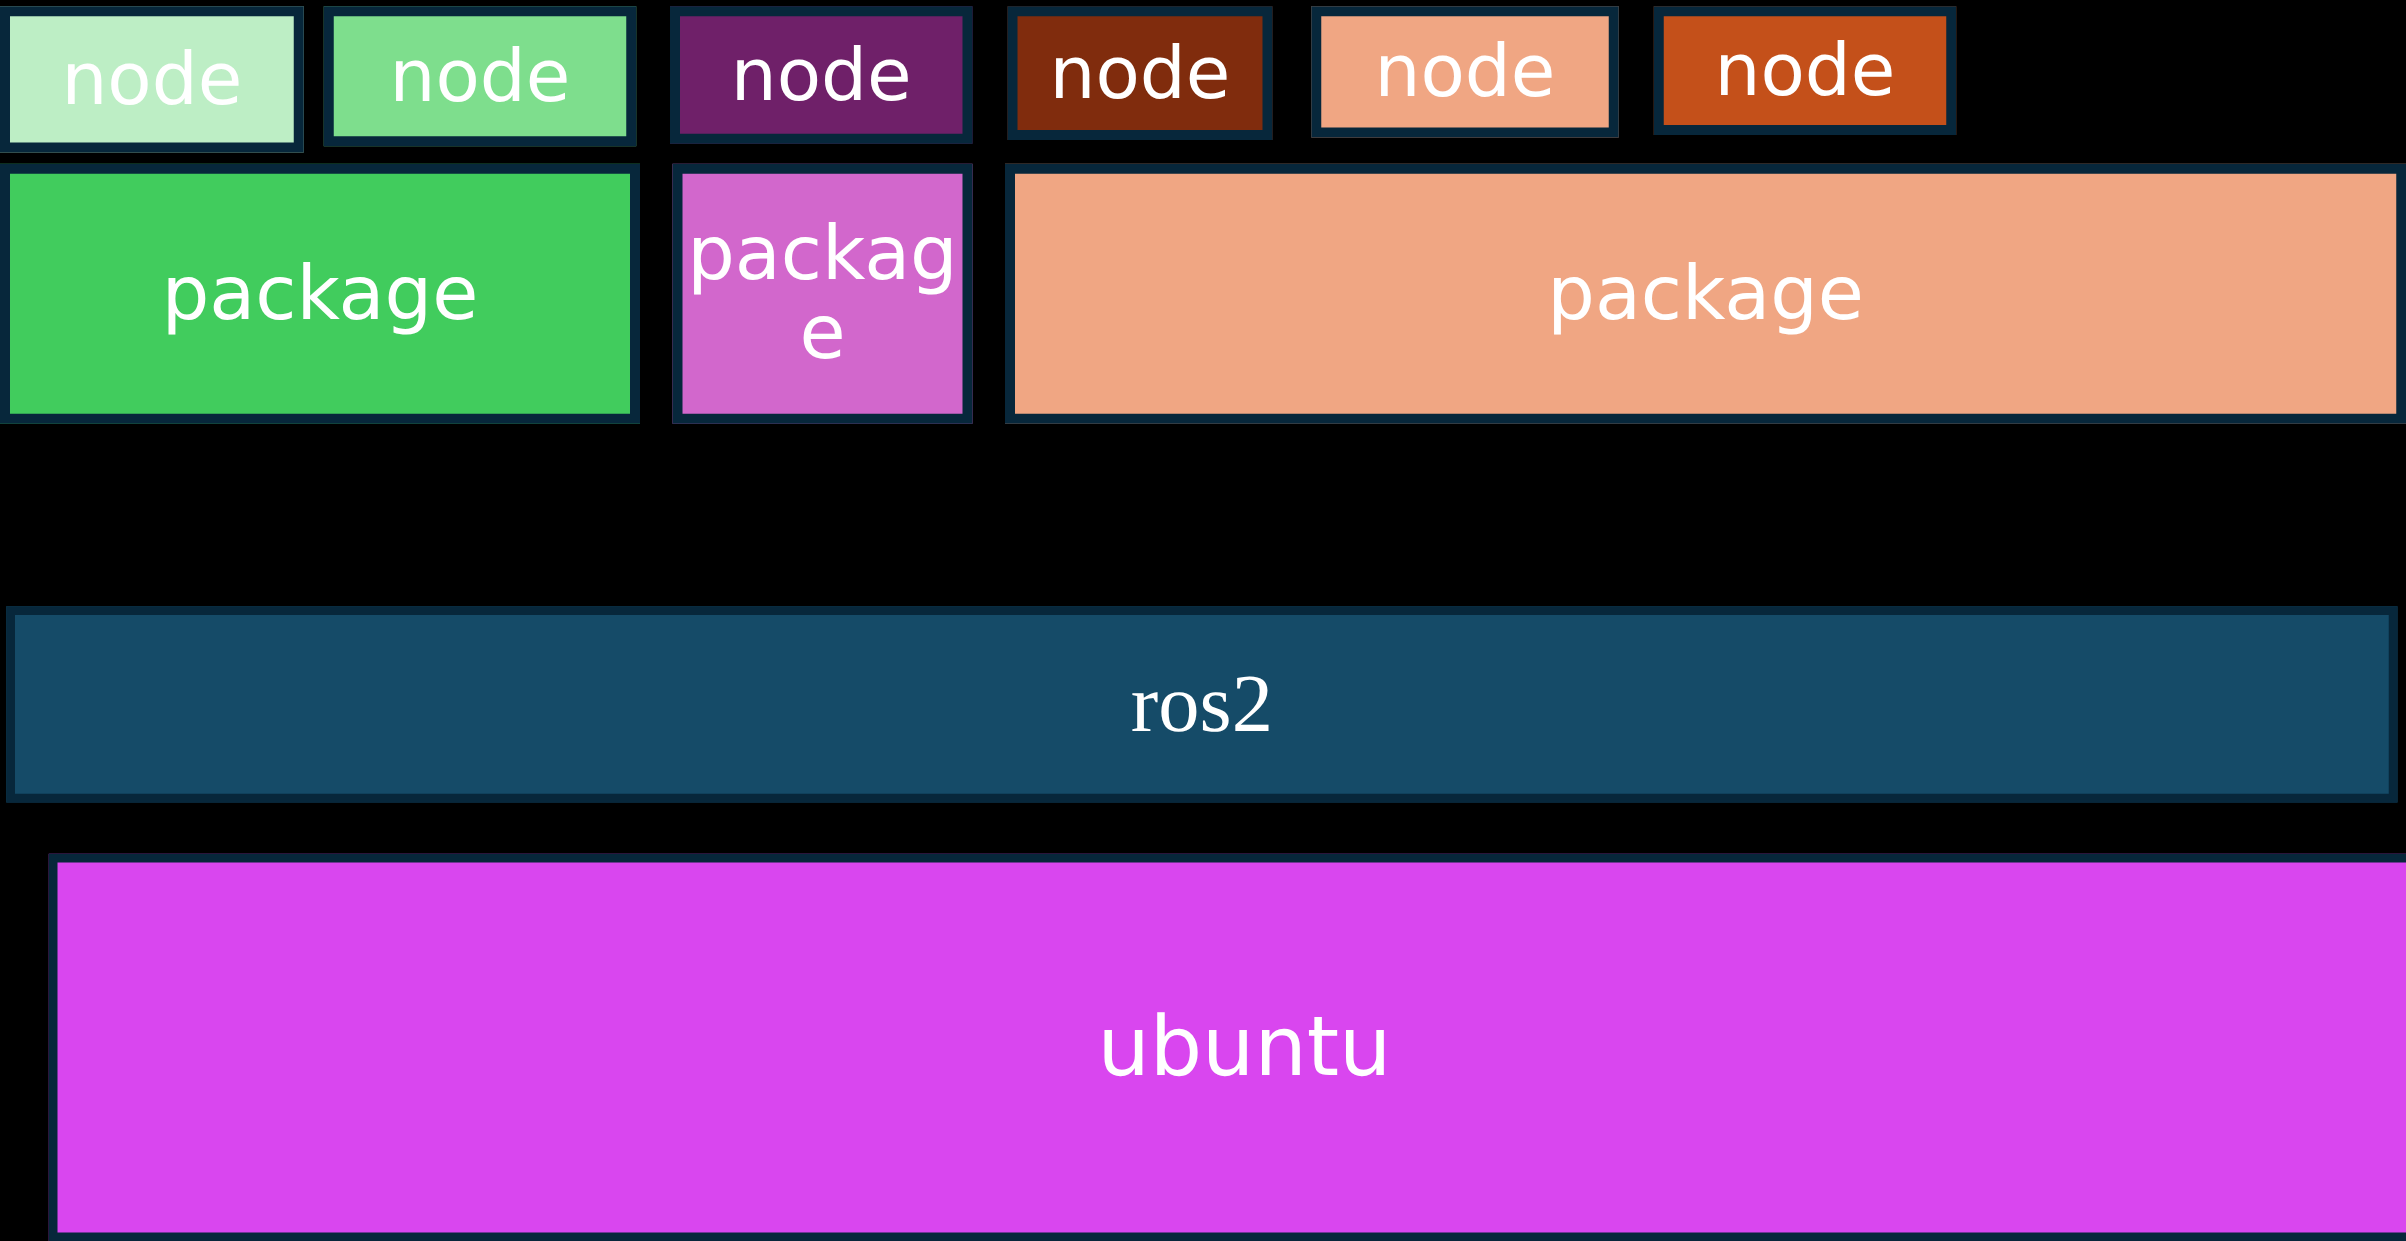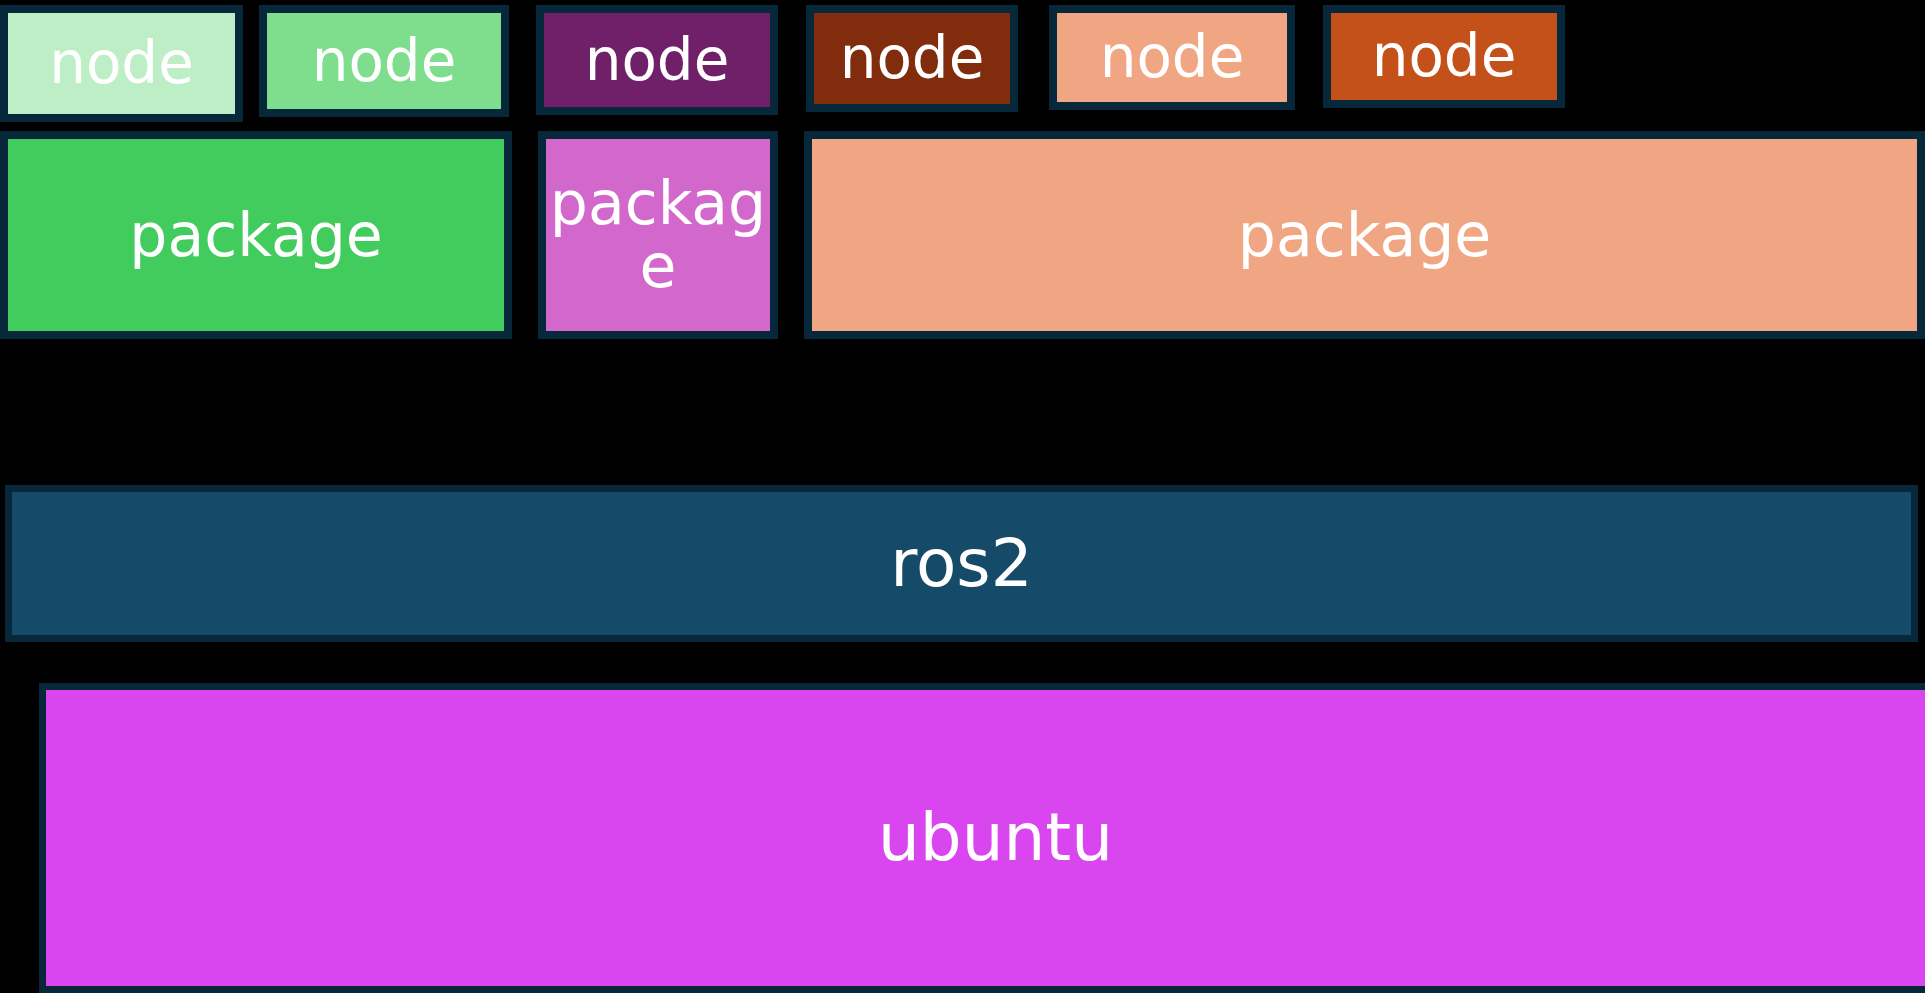--- a/index.html
+++ b/index.html
@@ -88,18 +88,18 @@
     <div class="box tier-package" style="left: 0px; top: 131px; width: 512px; height: 208px; background: rgb(65, 204, 93); border-color: rgb(7, 39, 59);">
       <span class="box-label" style="color: rgb(255, 255, 255);">package</span>
     </div>
     <div class="box tier-package" style="left: 538px; top: 131px; width: 240px; height: 208px; background: rgb(210, 103, 204); border-color: rgb(7, 39, 59);">
       <span class="box-label" style="color: rgb(255, 255, 255);">package</span>
     </div>
     <div class="box tier-package" style="left: 804px; top: 131px; width: 1121px; height: 208px; background: rgb(240, 166, 131); border-color: rgb(7, 39, 59);">
       <span class="box-label" style="color: rgb(255, 255, 255);">package</span>
     </div>
     <div class="box tier-platform" style="left: 5px; top: 485px; width: 1913px; height: 157px; background: rgb(21, 75, 104); border-color: rgb(7, 39, 59);">
-      <span class="box-label" style="color: rgb(255, 255, 255);">ros2</span>
+      <span class="box-label" style="color: rgb(255, 255, 255); font-family: Liberation Serif, serif;">ros2</span>
     </div>
     <div class="box tier-platform" style="left: 5px; top: 683px; width: 1913px; height: 310px; background: #d946ef; border-color: rgb(7, 39, 59); margin-left: 34px;">
       <span class="box-label" style="color: rgb(255, 255, 255);">ubuntu</span>
     </div>
   </div>
 
 </body></html>

